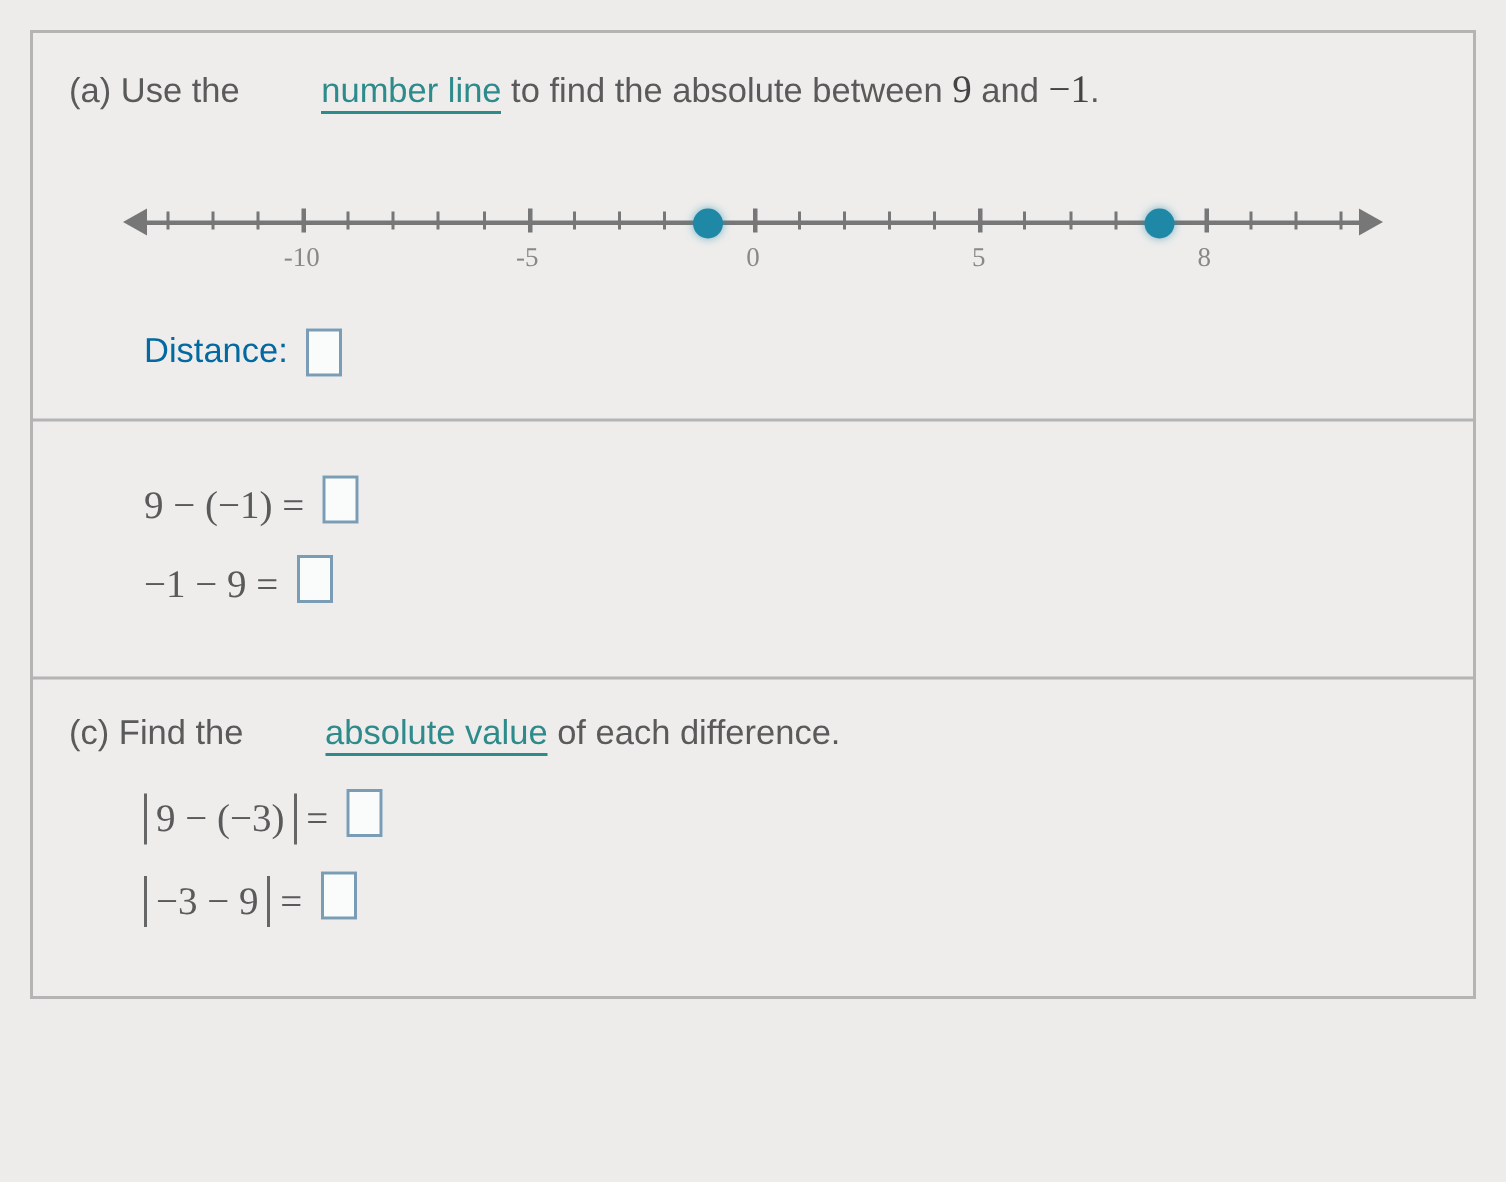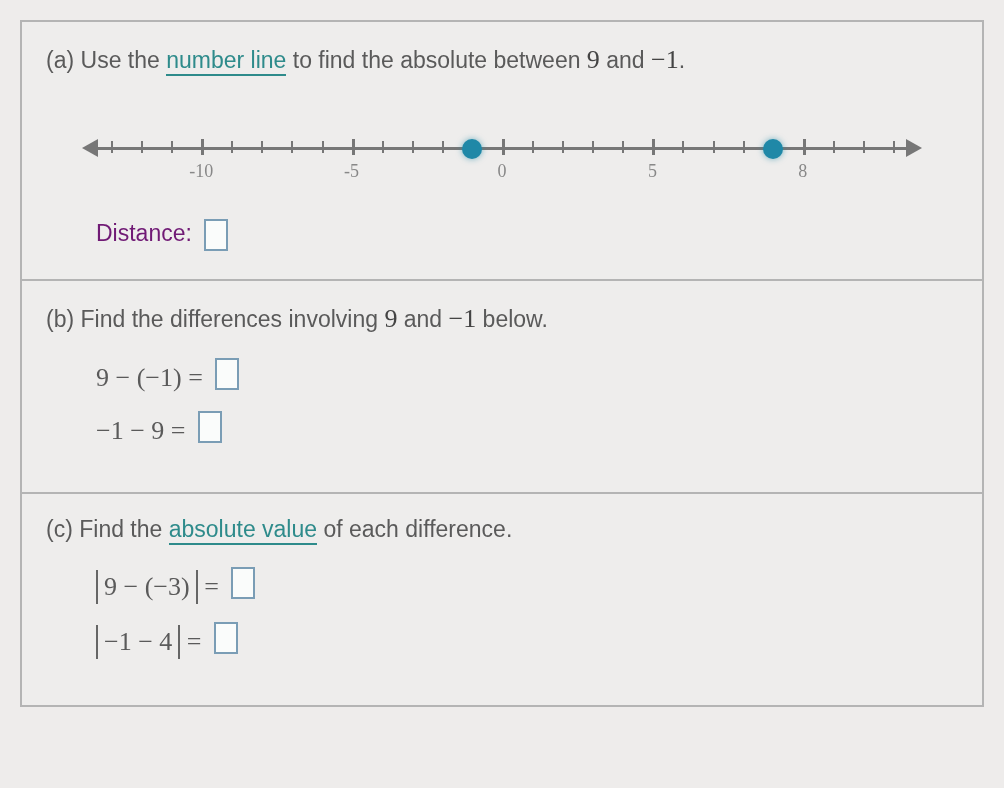--- a/index.html
+++ b/index.html
@@ -26,20 +26,21 @@
     margin-bottom: 20px;
     color: #5a5a5a;
   }
   .part-label {
     display: inline;
   }
   .linkish {
     color: #2e8b8b;
     border-bottom: 2px solid #2e8b8b;
     padding-bottom: 1px;
+    margin-left: 48px;
   }
   .serif-num {
     font-family: Georgia, 'Times New Roman', serif;
     font-size: 26px;
     color: #444;
   }
   .number-line-wrap {
     padding: 30px 40px 30px 40px;
   }
   .number-line {
@@ -86,21 +87,21 @@
     width: 20px;
     height: 20px;
     background: #1f88a7;
     border-radius: 50%;
     transform: translateX(-50%);
     box-shadow: 0 0 6px rgba(31,136,167,0.6);
   }
   .distance-row {
     padding-left: 50px;
     font-size: 23px;
-    color: #701a75;
+    color: #0369a1;
   }
   .answer-box {
     display: inline-block;
     width: 24px;
     height: 32px;
     border: 2px solid #7a9db5;
     background: #fafcfb;
     vertical-align: middle;
     margin-left: 6px;
     cursor: text;
@@ -178,42 +179,38 @@
       </div>
     </div>
 
     <div class="distance-row">
       <span>Distance:</span>
       <span class="answer-box"></span>
     </div>
   </div>
 
   <div class="part">
-    <div class="prompt">
-      <span class="part-label">(b)</span>
-      <span>Find the differences involving </span><span class="serif-num">9</span><span> and </span><span class="serif-num">−1</span><span> below.</span>
-    </div>
     <div class="eq-block">
       <span>9 − (−1) =</span>
       <span class="answer-box"></span>
     </div>
     <div class="eq-block">
       <span>−1 − 9 =</span>
       <span class="answer-box"></span>
     </div>
   </div>
 
   <div class="part">
     <div class="prompt">
       <span class="part-label">(c)</span>
       <span>Find the </span><span class="linkish">absolute value</span><span> of each difference.</span>
     </div>
     <div class="eq-block">
       <span class="abs-bar"><span>9 − (−3)</span></span><span> =</span>
       <span class="answer-box"></span>
     </div>
     <div class="eq-block">
-      <span class="abs-bar"><span>−1 − 4</span></span><span> =</span>
+      <span class="abs-bar"><span>−3 − 9</span></span><span> =</span>
       <span class="answer-box"></span>
     </div>
   </div>
 
 </div>
 
 </body></html>

